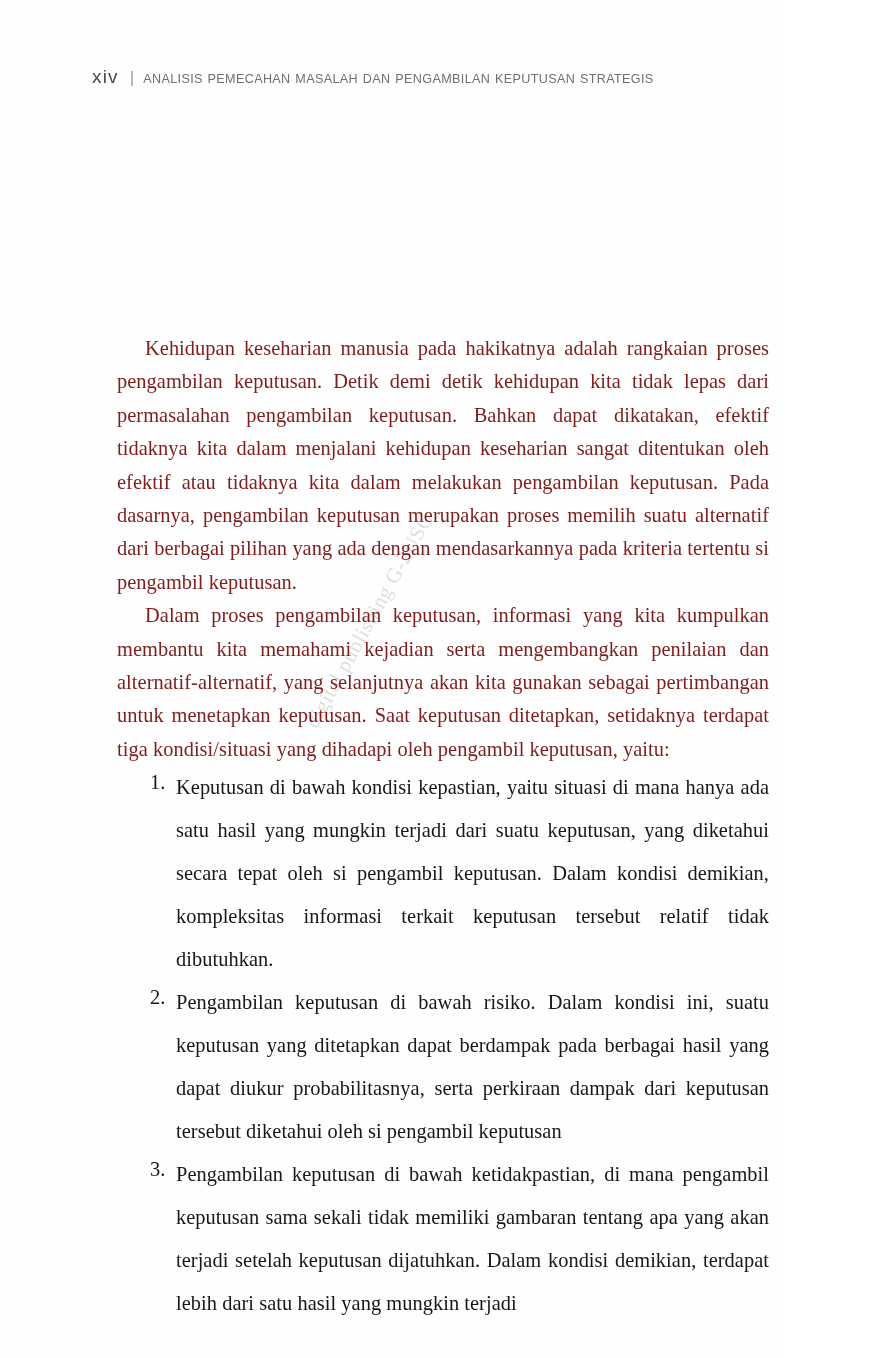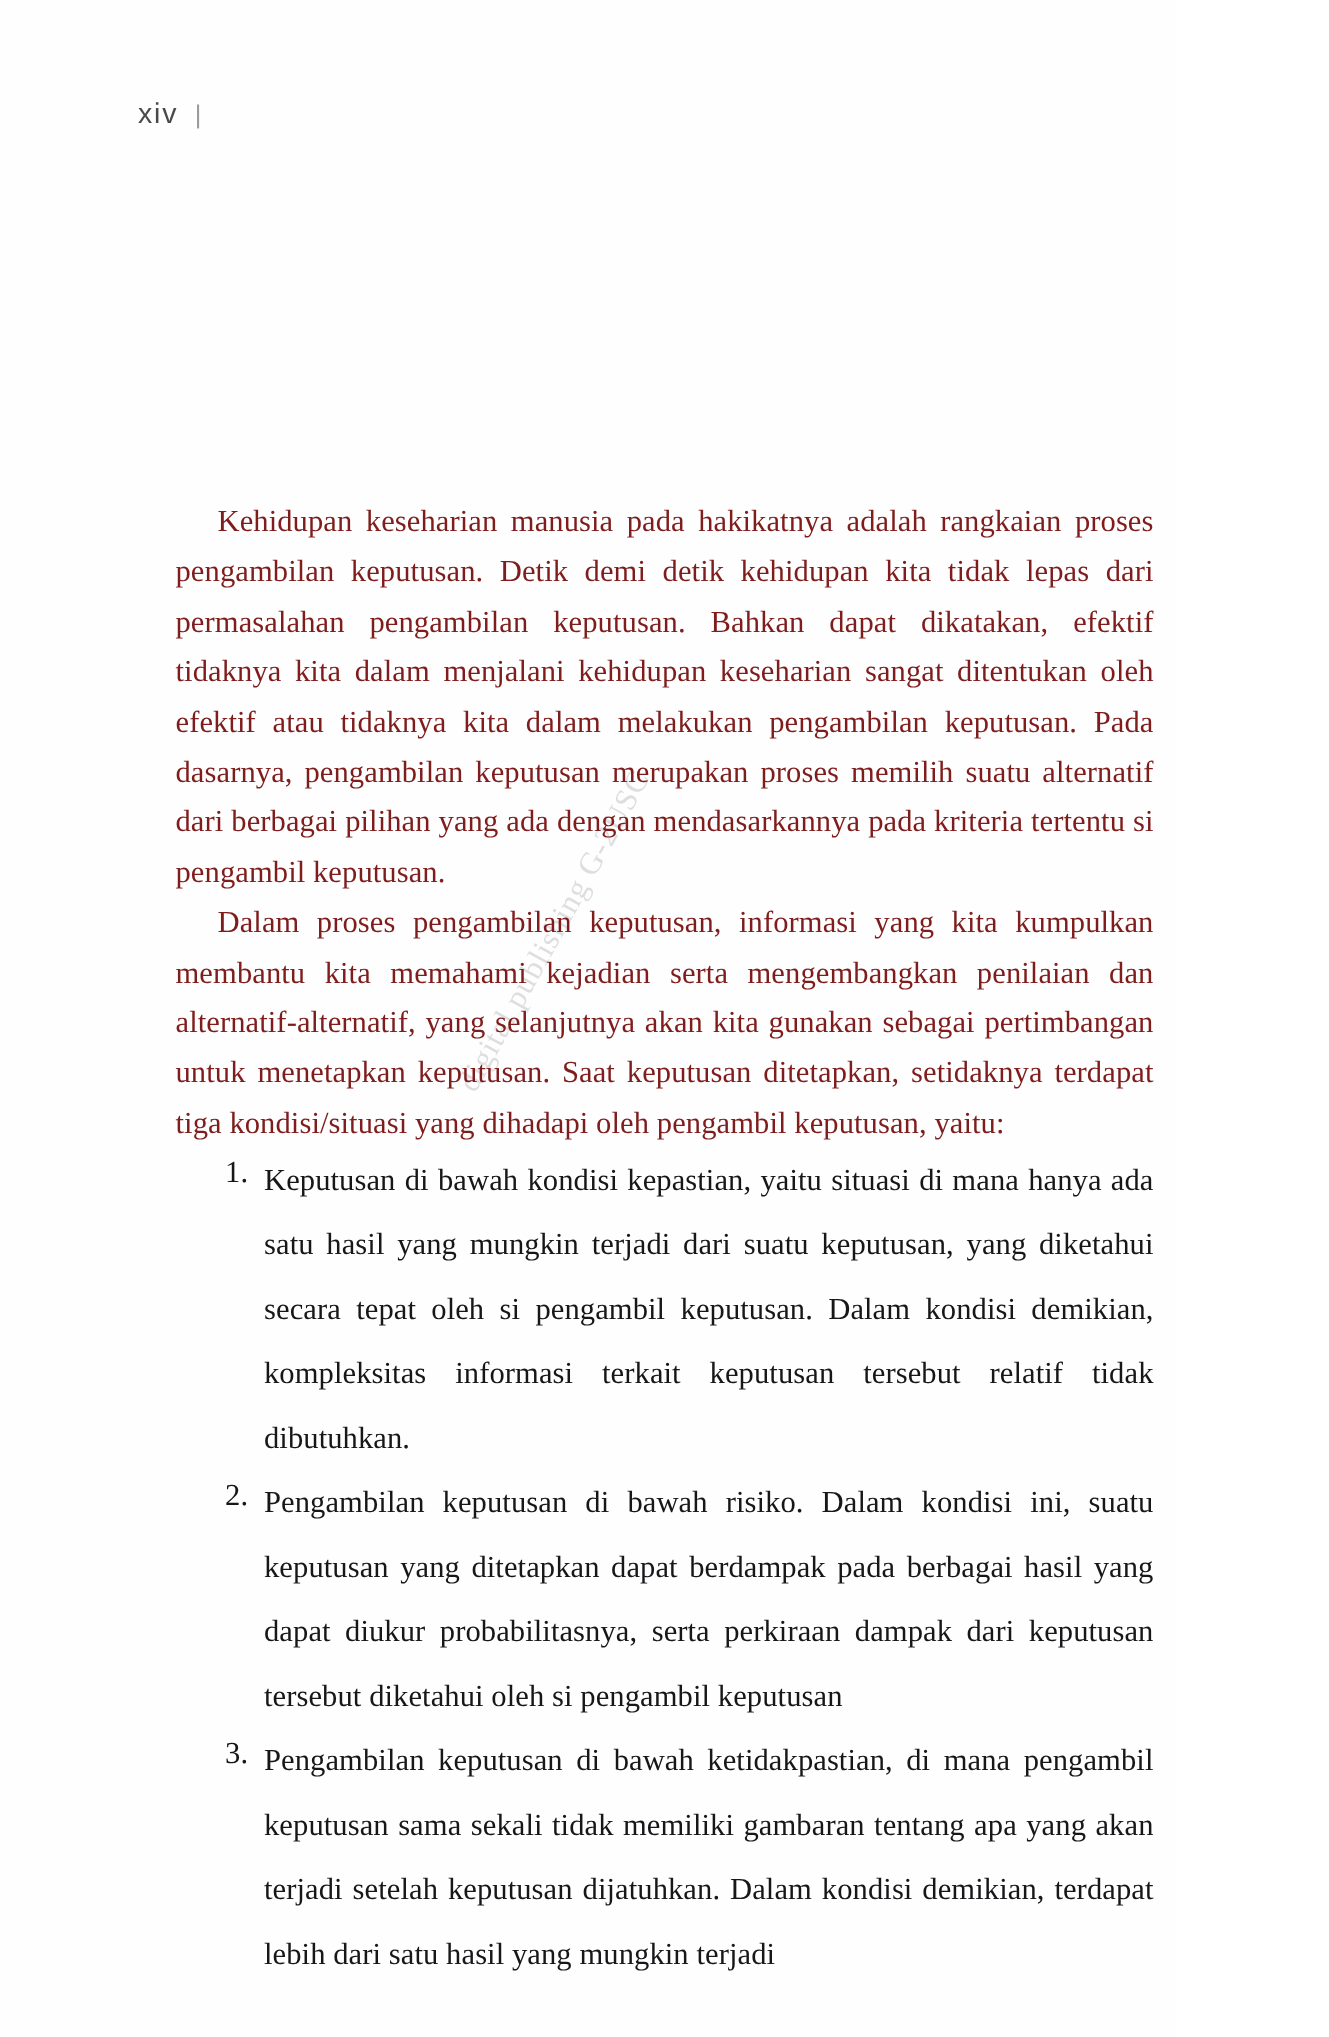--- a/index.html
+++ b/index.html
@@ -130,20 +130,21 @@
   }
 </style>
 </head>
 <body>
 
 <div class="page">
 
   <div class="running-header">
     <span class="folio">xiv</span>
     <span class="header-rule">|</span>
+    <span class="header-title">ANALISIS PEMECAHAN MASALAH DAN PENGAMBILAN KEPUTUSAN STRATEGIS</span>
   </div>
 
   <div class="watermark">
     <span class="watermark-text">digital publishing G-2USC</span>
   </div>
 
   <div class="textblock">
 
     <p class="para indent">Kehidupan keseharian manusia pada hakikatnya adalah rangkaian proses pengambilan keputusan. Detik demi detik kehidupan kita tidak lepas dari permasalahan pengambilan keputusan. Bahkan dapat dikatakan, efektif tidaknya kita dalam menjalani kehidupan keseharian sangat ditentukan oleh efektif atau tidaknya kita dalam melakukan pengambilan keputusan. Pada dasarnya, pengambilan keputusan merupakan proses memilih suatu alternatif dari berbagai pilihan yang ada dengan mendasarkannya pada kriteria tertentu si pengambil keputusan.</p>
 

